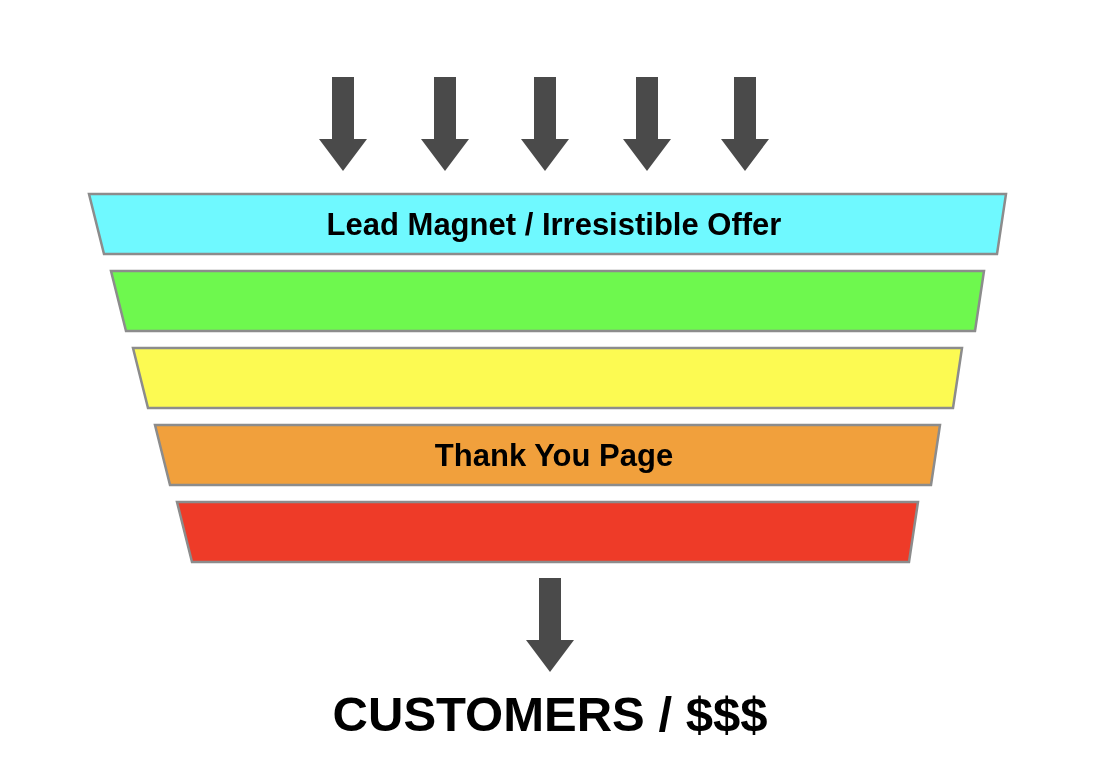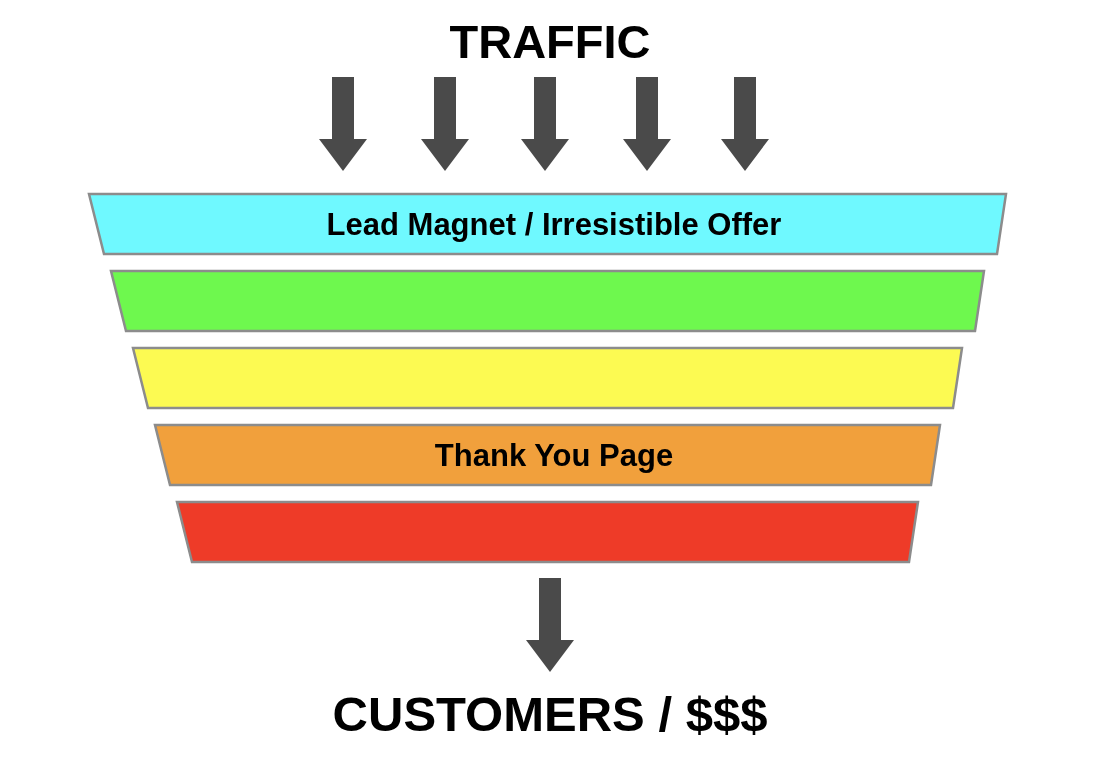--- a/index.html
+++ b/index.html
@@ -70,21 +70,20 @@
     line-height: 1;
     left: 4px;
     width: 1100px;
   }
 </style>
 </head>
 <body style="background: rgb(255, 255, 255);">
 
 <div id="stage">
 
-  <div class="headline" id="traffic-title">TRAFFIC</div>
 
   <div class="arrow" style="left:319px; top:77px;">
     <svg viewBox="0 0 48 94" xmlns="http://www.w3.org/2000/svg">
       <polygon points="13,0 35,0 35,62 48,62 24,94 0,62 13,62" fill="#4A4A4A"></polygon>
     </svg>
   </div>
   <div class="arrow" style="left:421px; top:77px;">
     <svg viewBox="0 0 48 94" xmlns="http://www.w3.org/2000/svg">
       <polygon points="13,0 35,0 35,62 48,62 24,94 0,62 13,62" fill="#4A4A4A"></polygon>
     </svg>

